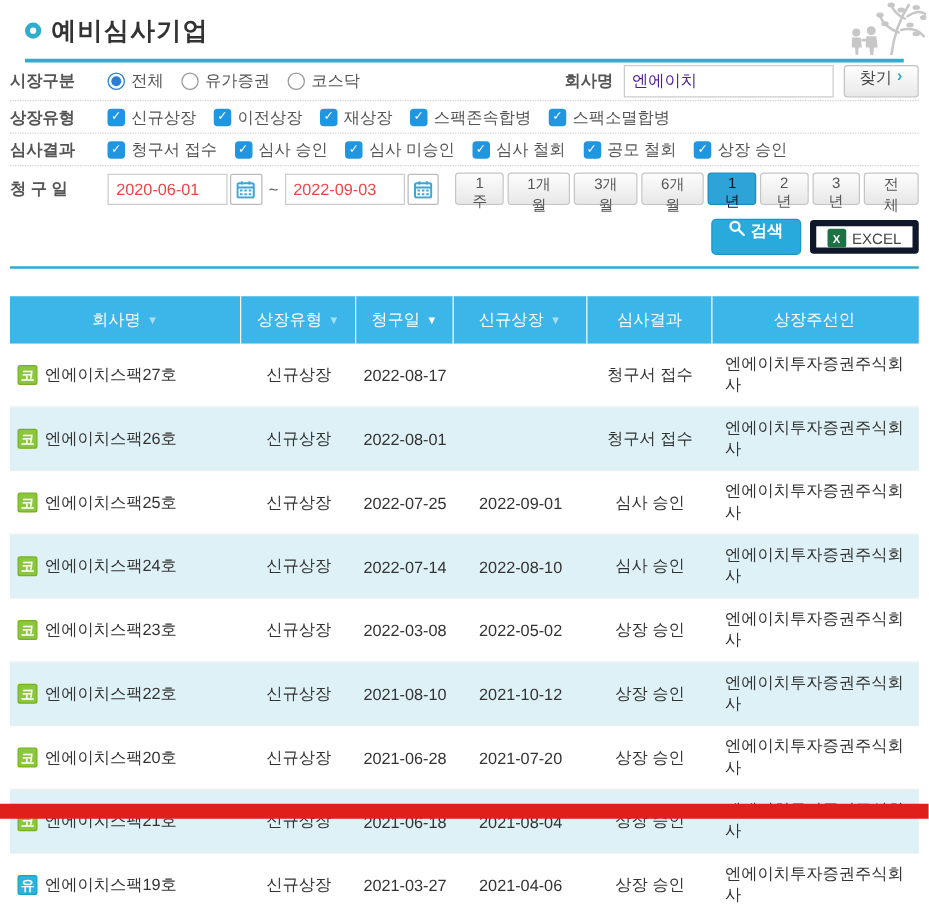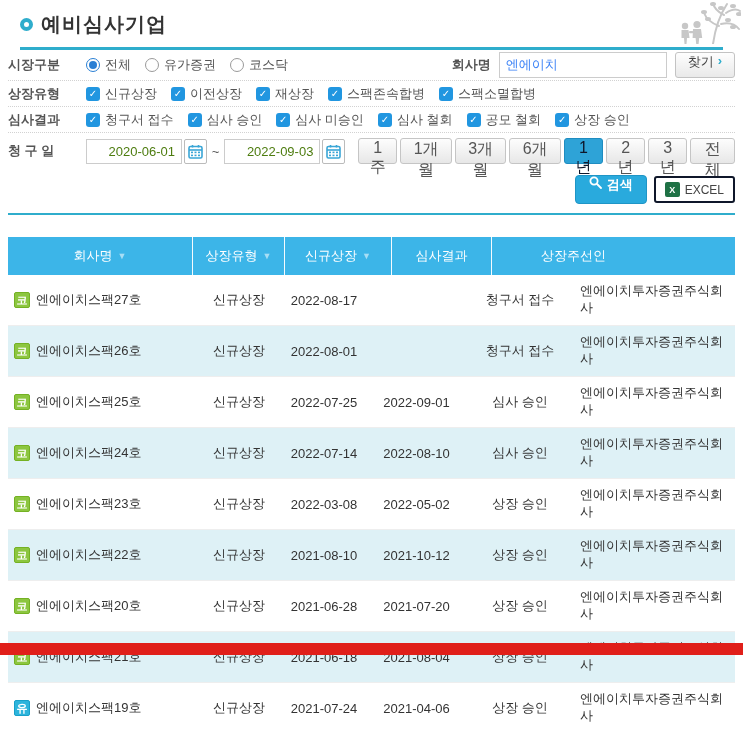--- a/index.html
+++ b/index.html
@@ -23,34 +23,34 @@
   .radio{display:inline-flex;align-items:center;gap:5px;cursor:pointer}
   .radio-circle{width:14px;height:14px;border:1px solid #9a9a9a;border-radius:50%;background:#fff;position:relative;display:inline-block}
   .radio.checked .radio-circle{border-color:#2a7fd4}
   .radio.checked .radio-circle::after{content:"";position:absolute;inset:2px;border-radius:50%;background:#2a7fd4}
 
   .cb-item{display:inline-flex;align-items:center;gap:5px;cursor:pointer}
   .cb{width:14px;height:14px;border-radius:3px;background:var(--checkbox-blue,#2196e0);color:#fff;display:inline-flex;align-items:center;justify-content:center;font-size:10px;font-weight:bold}
   .cb::after{content:"\2713"}
 
   .right-group{margin-left:auto;display:flex;align-items:center;gap:8px}
-  .company-input{width:168px;height:26px;border:1px solid #ccc;padding:0 6px;font-size:13px;color:#3b82f6;font-family:inherit}
+  .company-input{width:168px;height:26px;border:1px solid #ccc;padding:0 6px;font-size:13px;color:#4c1d95;font-family:inherit}
   .btn-plain{height:26px;padding:0 12px;font-size:13px;color:#444;background:linear-gradient(#fefefe,#e9e9e9);border:1px solid #c3c3c3;border-radius:3px;cursor:pointer;display:inline-flex;align-items:flex-start;gap:4px;font-family:inherit}
   .find-arrow{color:var(--accent-teal,#2fadcc);font-weight:bold}
 
-  .date-input{width:96px;height:25px;border:1px solid #ccc;padding:0 6px;font-size:13px;text-align:right;color:#4d7c0f;font-family:inherit}
+  .date-input{width:96px;height:25px;border:1px solid #ccc;padding:0 6px;font-size:13px;text-align:left;color:#ef4444;font-family:inherit}
   .cal-btn{width:26px;height:25px;border:1px solid #bbb;border-radius:2px;background:#fff;display:inline-flex;align-items:center;justify-content:center;cursor:pointer;margin-left:2px}
   .tilde{margin:0 5px;color:#555}
   .period-group{display:flex;align-items:center;margin-left:10px}
-  .pbtn{height:26px;padding:0 9px;font-size:16px;color:#555;background:linear-gradient(#fdfdfd,#e7e7e7);border:1px solid #c5c5c5;border-radius:3px;margin-left:3px;cursor:pointer;font-family:inherit}
+  .pbtn{height:26px;padding:0 9px;font-size:12px;color:#555;background:linear-gradient(#fdfdfd,#e7e7e7);border:1px solid #c5c5c5;border-radius:3px;margin-left:3px;cursor:pointer;font-family:inherit}
   .pbtn.active{background:var(--period-selected,#2ea3d7);color:#0f172a;border-color:#1f8cc0}
 
   .action-row{display:flex;justify-content:flex-end;align-items:center;gap:7px;padding:6px 0 9px}
   .search-btn{height:29px;padding:0 13px;background:var(--search-button,#29aadd);color:#fff;border:1px solid #1f95c6;border-radius:4px;font-size:13px;font-weight:bold;display:inline-flex;align-items:flex-start;gap:5px;cursor:pointer;font-family:inherit}
-  .excel-btn{height:27px;padding:0 9px;background:#fff;border:2px solid #0f172a;border-radius:3px;font-size:12px;color:#444;display:inline-flex;align-items:center;gap:5px;cursor:pointer;font-family:inherit}
+  .excel-btn{height:27px;padding:0 9px;background:#fff;border:5px solid #0f172a;border-radius:3px;font-size:12px;color:#444;display:inline-flex;align-items:flex-end;gap:5px;cursor:pointer;font-family:inherit}
   .excel-ico{width:15px;height:15px;background:#1e7145;border-radius:2px;color:#fff;font-size:9px;font-weight:bold;display:inline-flex;align-items:center;justify-content:center}
   .excel-ico::after{content:"X"}
   .filter-bottom{border-bottom:2px solid var(--accent-teal,#2fadcc)}
 
   
   .tbl{margin:22px 8px 0;border-bottom:1px solid #c9c9c9}
   .thead{display:flex;background:var(--table-header,#3cb5e8);height:38px;align-items:stretch}
   .th{display:flex;align-items:center;justify-content:center;gap:5px;color:#fff;font-size:13px;border-right:1px solid rgba(255,255,255,.95);cursor:pointer;flex:0 0 auto}
   .th:last-child{border-right:none}
   .arrow{font-size:9px;color:rgba(255,255,255,.55);line-height:1}
@@ -255,20 +255,24 @@
 <div class="tbl">
   <div class="thead">
       <div class="th c0">
     <span>회사명</span>
     <span class="arrow"></span>
   </div>
       <div class="th c1">
     <span>상장유형</span>
     <span class="arrow"></span>
   </div>
+      <div class="th c2">
+    <span>청구일</span>
+    <span class="arrow active"></span>
+  </div>
       <div class="th c3">
     <span>신규상장</span>
     <span class="arrow"></span>
   </div>
       <div class="th c4">
     <span>심사결과</span>
 
   </div>
       <div class="th c5">
     <span>상장주선인</span>
@@ -363,21 +367,21 @@
     <div class="td c3 center">2021-08-04</div>
     <div class="td c4 center">상장 승인</div>
     <div class="td c5">엔에이치투자증권주식회사</div>
   </div>
       <div class="tr">
     <div class="td c0">
       <span class="badge kospi">유</span>
       <span>엔에이치스팩19호</span>
     </div>
     <div class="td c1 center">신규상장</div>
-    <div class="td c2 center">2021-07-24</div>
+    <div class="td c2 center">2021-03-27</div>
     <div class="td c3 center">2021-04-06</div>
     <div class="td c4 center">상장 승인</div>
     <div class="td c5">엔에이치투자증권주식회사</div>
   </div>
     </div>
 </div>
 
 <div class="redact-stripe"></div>
 
 </body></html>

